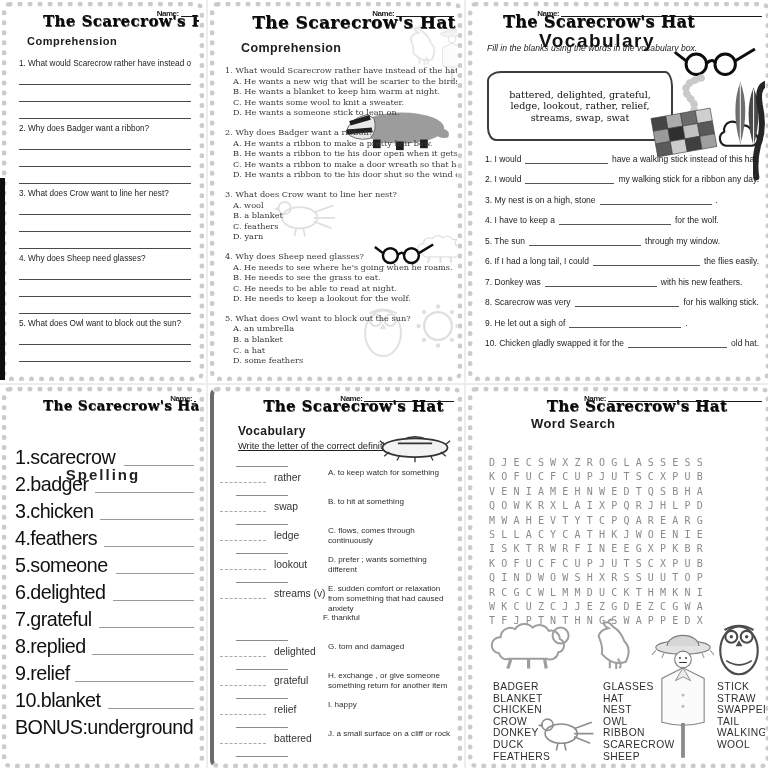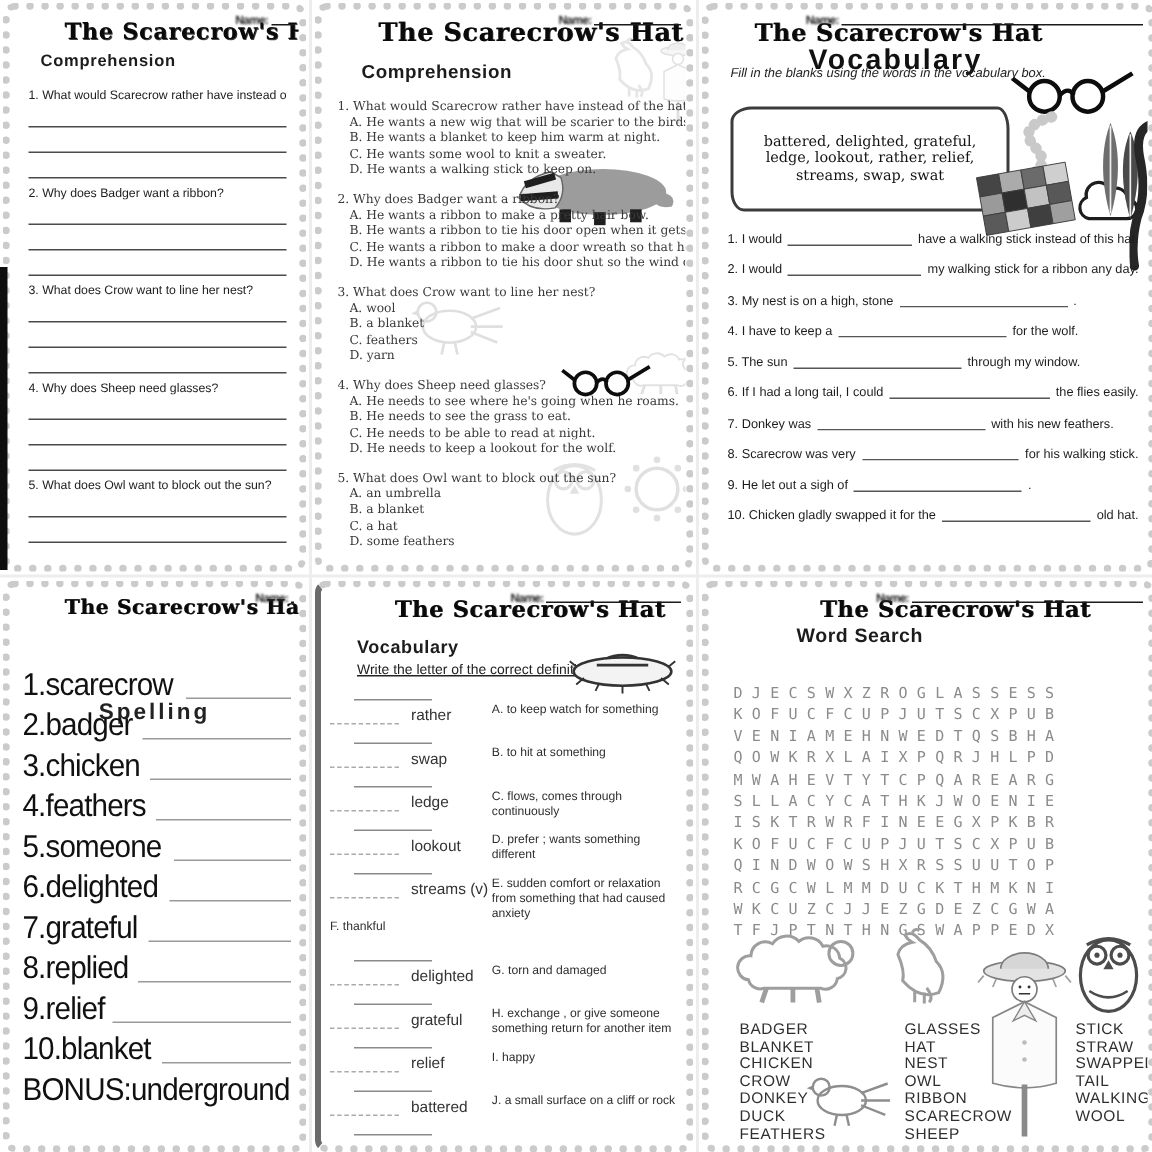--- a/index.html
+++ b/index.html
@@ -38,21 +38,21 @@
   .p4-sub{top:26px;left:0;right:0;text-align:center;font-size:15px;letter-spacing:2px;color:#222;margin-top:48px;}
   .p4-list{position:absolute;top:50px;left:8px;right:5px;}
   .sp-row{display:flex;align-items:flex-end;height:27px;}
   .sp-word{font-size:21px;letter-spacing:-.6px;color:#111;transform:scaleX(.94);transform-origin:left;white-space:nowrap;}
   .sp-line{flex:1;border-bottom:1.3px solid #9a9a9a;margin:0 0 3px 2px;}
   
   .p5-sheet{border-left:4px solid #6b6b6b;}
   .p5-sub{top:32px;left:24px;font-size:12px;letter-spacing:.4px;}
   .p5-instr{position:absolute;top:49px;left:24px;font-size:9.3px;text-decoration:underline;color:#222;}
   .p5-rows{position:absolute;top:72px;left:6px;right:2px;}
-  .m-row{display:flex;height:29px;}
+  .m-row{display:flex;height:29px;justify-content:flex-end;}
   .m-left{width:112px;}
   .m-solid{width:52px;border-top:1.5px solid #8a8a8a;margin:2px 0 5px 16px;}
   .m-wordline{display:flex;align-items:flex-end;}
   .m-dash{width:46px;border-bottom:1.5px dashed #ababab;height:7px;margin-right:8px;}
   .m-word{font-size:10.3px;color:#333;}
   .m-def{width:132px;font-size:8.1px;line-height:10px;color:#2e2e2e;padding-top:4px;}
   
   .p6-sub{top:24px;left:38px;font-size:13px;letter-spacing:.4px;margin-left:20px;}
   .ws-grid{position:absolute;top:64px;left:16px;font-family:"DejaVu Sans Mono",monospace;font-size:10px;letter-spacing:6.2px;color:#8b8b8b;line-height:14.4px;white-space:nowrap;}
   .ws-col{position:absolute;font-size:10.3px;line-height:11.6px;letter-spacing:.4px;color:#2f2f2f;top:289px;}
@@ -174,21 +174,21 @@
             <circle cx="12" cy="12" r="2.4"></circle>
           </g>
         </svg>
 
       <div class="p2-body">
         <div class="p2-block">
           <div class="p2-q">1.   What would Scarecrow rather have instead of  the hat?</div>
           <div class="p2-o">A. He wants a new wig that will be scarier to the birds.</div>
           <div class="p2-o">B. He wants a blanket to keep him warm at night.</div>
           <div class="p2-o">C. He wants some wool to knit a sweater.</div>
-          <div class="p2-o">D. He wants a walking stick to keep on.</div>
+          <div class="p2-o">D. He wants a someone stick to lean on.</div>
         </div>
         <div class="p2-block">
           <div class="p2-q">2. Why does Badger want a ribbon?</div>
           <div class="p2-o">A. He wants a ribbon to make a pretty hair bow.</div>
           <div class="p2-o">B. He wants a ribbon to tie his door open when it gets hot underground.</div>
           <div class="p2-o">C. He wants a ribbon to make a door wreath so that he may get more visitors.</div>
           <div class="p2-o">D. He wants a ribbon to tie his door shut so the wind cannot blow it open anymore.</div>
         </div>
         <div class="p2-block">
           <div class="p2-q">3. What does Crow want to line her nest?</div>

